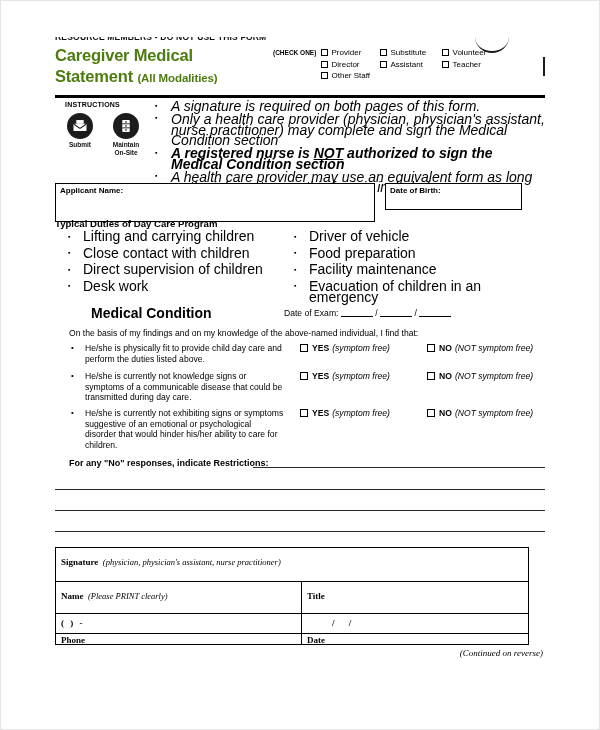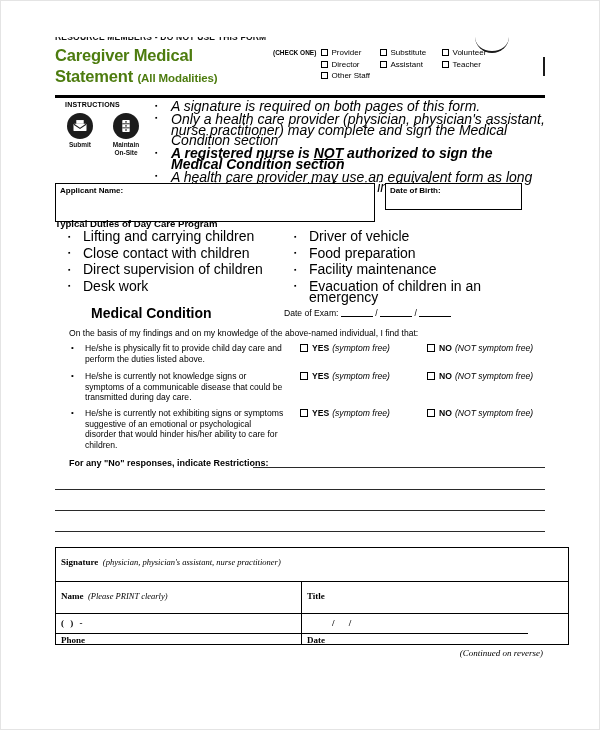--- a/index.html
+++ b/index.html
@@ -331,21 +331,21 @@
   #rl0 { left: 212px; top: 444px; width: 292px; }
   #rl1 { left: 14px; top: 466px; width: 490px; }
   #rl2 { left: 14px; top: 487px; width: 490px; }
   #rl3 { left: 14px; top: 508px; width: 490px; }
 
   
   #sig-table {
     position: absolute;
     left: 14px;
     top: 524px;
-    width: 514px;
+    width: 474px;
     border: 1.4px solid #000;
   }
   .sig-row { position: relative; border-bottom: 1.4px solid #000; }
   .sig-row:last-child { border-bottom: none; }
   #sig-row-1 { height: 34px; }
   #sig-row-2 { height: 32px; }
   #sig-row-3 { height: 30px; }
   .sig-cell {
     position: absolute;
     top: 0;

